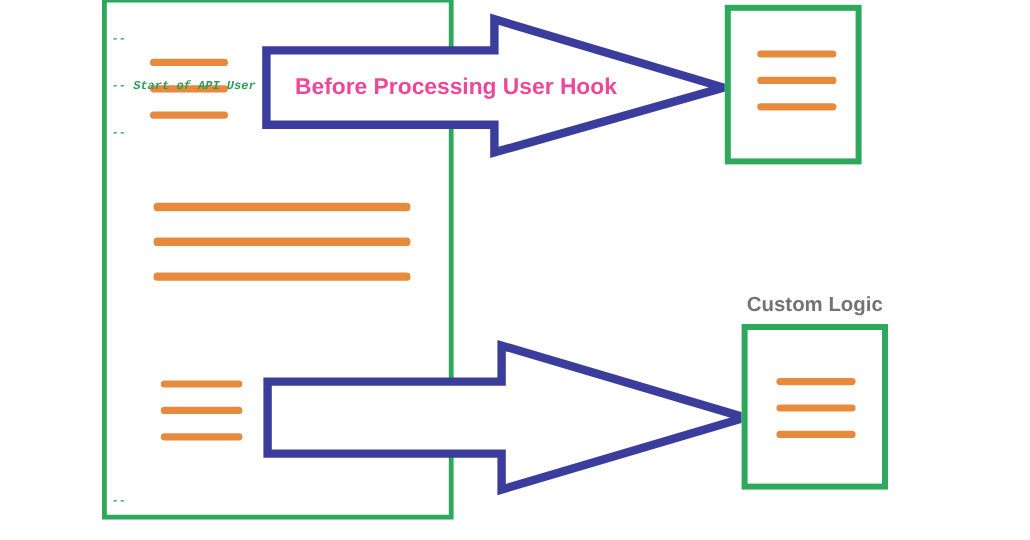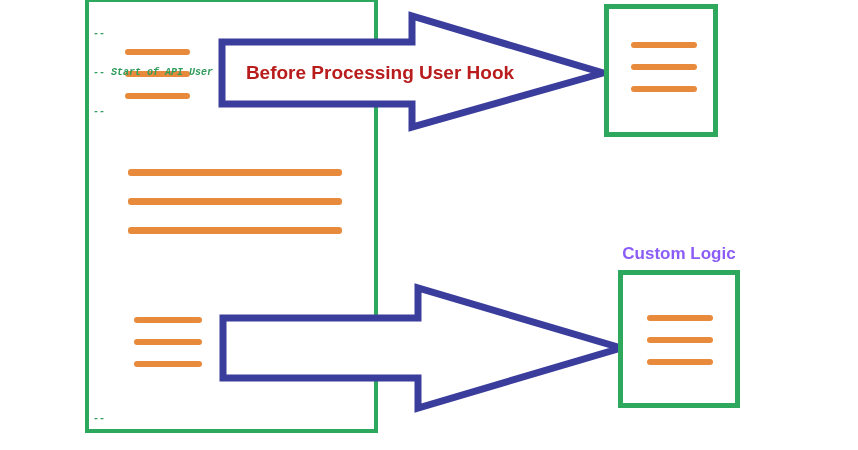--- a/index.html
+++ b/index.html
@@ -67,21 +67,21 @@
     position: absolute;
     left: 0; top: 0;
     z-index: 3;
     pointer-events: none;
   }
   .arrow-label {
     position: absolute;
     z-index: 4;
     font-weight: bold;
     font-size: 19px;
-    color: #b91c1c;
+    color: #ec4899;
     text-align: center;
     white-space: nowrap;
   }
   .label-before { left: 235px; top: 62px;  width: 290px; }
   .label-after  { left: 240px; top: 337px; width: 290px; }
 
   
   .doc-box {
     position: absolute;
     box-sizing: border-box;
@@ -97,21 +97,21 @@
   .doc-box .code-line { width: 66px; height: 6px; }
 
   .custom-logic-label {
     position: absolute;
     left: 613px;
     top: 244px;
     width: 132px;
     text-align: center;
     font-weight: bold;
     font-size: 17px;
-    color: #8b5cf6;
+    color: #737373;
     z-index: 5;
     white-space: nowrap;
   }
 </style>
 </head>
 <body>
 
 <div class="canvas">
 
   <div class="editor-box"></div>

